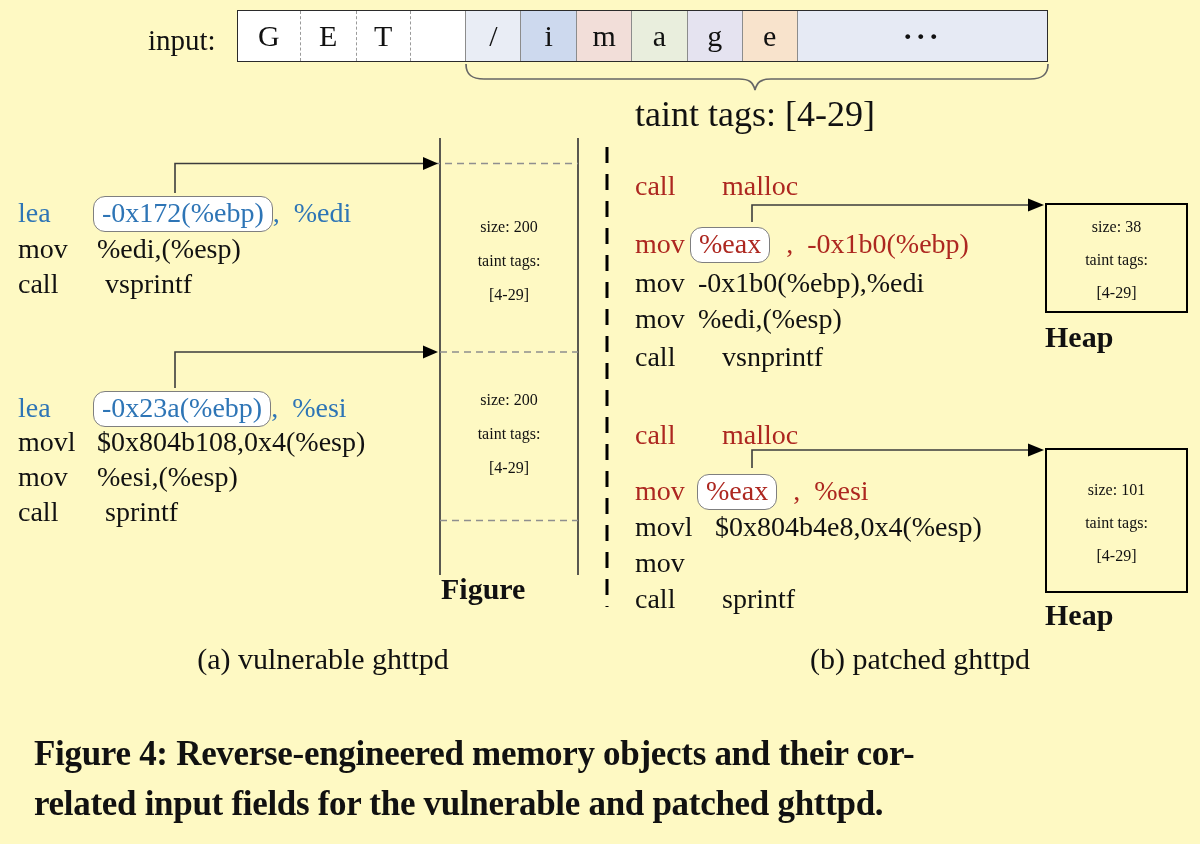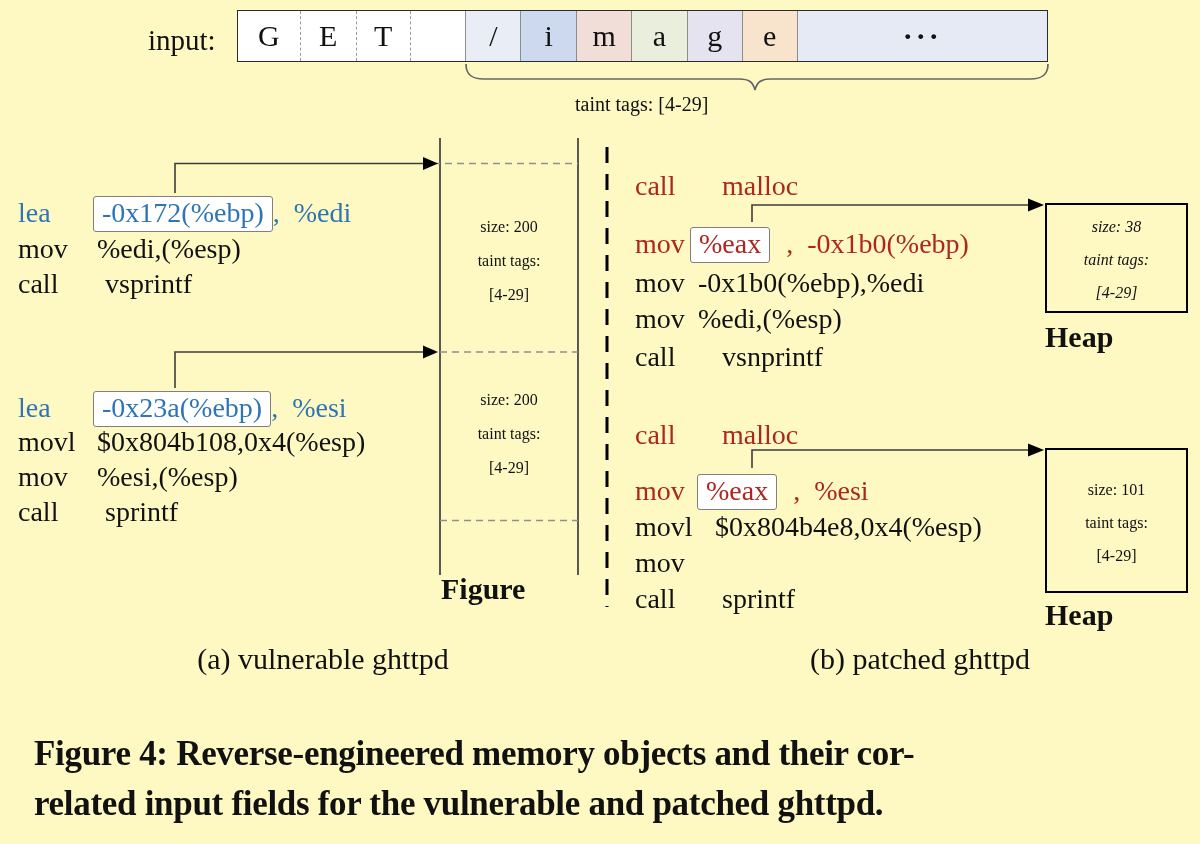--- a/index.html
+++ b/index.html
@@ -7,28 +7,28 @@
     position:relative;width:1200px;height:844px;background:#fef9c3;overflow:hidden;
     font-family:"Liberation Serif","DejaVu Serif",serif;color:#111;padding-left:46px;
   }
   .overlay{position:absolute;left:0;top:0;width:1200px;height:844px;pointer-events:none;}
   .abs{position:absolute;}
   
   .input-label{font-size:29px;}
   .input-bar{display:flex;border:1.6px solid #2b2b2b;height:52px;box-sizing:border-box;}
   .cell{display:flex;align-items:center;justify-content:center;font-size:30px;box-sizing:border-box;height:100%;}
   .cell.wide{font-weight:600;letter-spacing:3px;font-size:30px;}
-  .taint-label{font-size:20px;}
+  .taint-label{font-size:36px;text-align:center;}
   
   .line{display:flex;align-items:baseline;font-size:28px;line-height:32px;white-space:pre;}
   .line .mn{display:inline-block;}
   .line .op,.line .rest{white-space:pre;}
   .blue{color:var(--asm_blue,#2e75b6);}
   .red{color:var(--asm_red,#ad2720);}
-  .boxed{border:1.5px solid #7f7f7f;padding:0px 8px 2px 8px;border-radius:3px;background:#fff;}
+  .boxed{border:1.5px solid #7f7f7f;padding:0px 8px 2px 8px;border-radius:12px;background:#fff;}
   .gap16{margin-left:16px;}
   .mw55{width:55px;} .mw62{width:62px;} .mw63{width:63px;} .mw75{width:75px;}
   .mw79{width:79px;} .mw80{width:80px;} .mw87{width:87px;}
   
   .memtext{font-size:16px;line-height:34px;text-align:center;}
   .memlabel{font-size:30px;font-weight:bold;}
   .heap-box{border:2.5px solid #000;box-sizing:border-box;text-align:center;}
   .heap-box .memtext{line-height:33px;}
   .sub-caption{font-size:30px;text-align:center;}
   .fig-caption{font-size:35px;font-weight:bold;line-height:50px;letter-spacing:-0.3px;}
@@ -141,21 +141,21 @@
     <span class="mn mw80">movl</span><span class="op">$0x804b4e8,0x4(%esp)</span>
   </div>
   <div class="abs line" style="left:635px;top:547px;">
     <span class="mn mw80">mov</span>
   </div>
   <div class="abs line" style="left:635px;top:583px;">
     <span class="mn mw87">call</span><span class="op">sprintf</span>
   </div>
 
   <div class="abs heap-box" style="left:1045px;top:203px;width:143px;height:110px;">
-    <div class="memtext" style="padding-top:5px;font-style:italic;">
+    <div class="memtext" style="padding-top:5px;">
       <div>size: 38</div>
       <div>taint tags:</div>
       <div>[4-29]</div>
     </div>
   </div>
   <div class="abs memlabel" style="left:1045px;top:320px;width:143px;">Heap</div>
 
   <div class="abs heap-box" style="left:1045px;top:448px;width:143px;height:145px;">
     <div class="memtext" style="padding-top:23px;">
       <div>size: 101</div>

